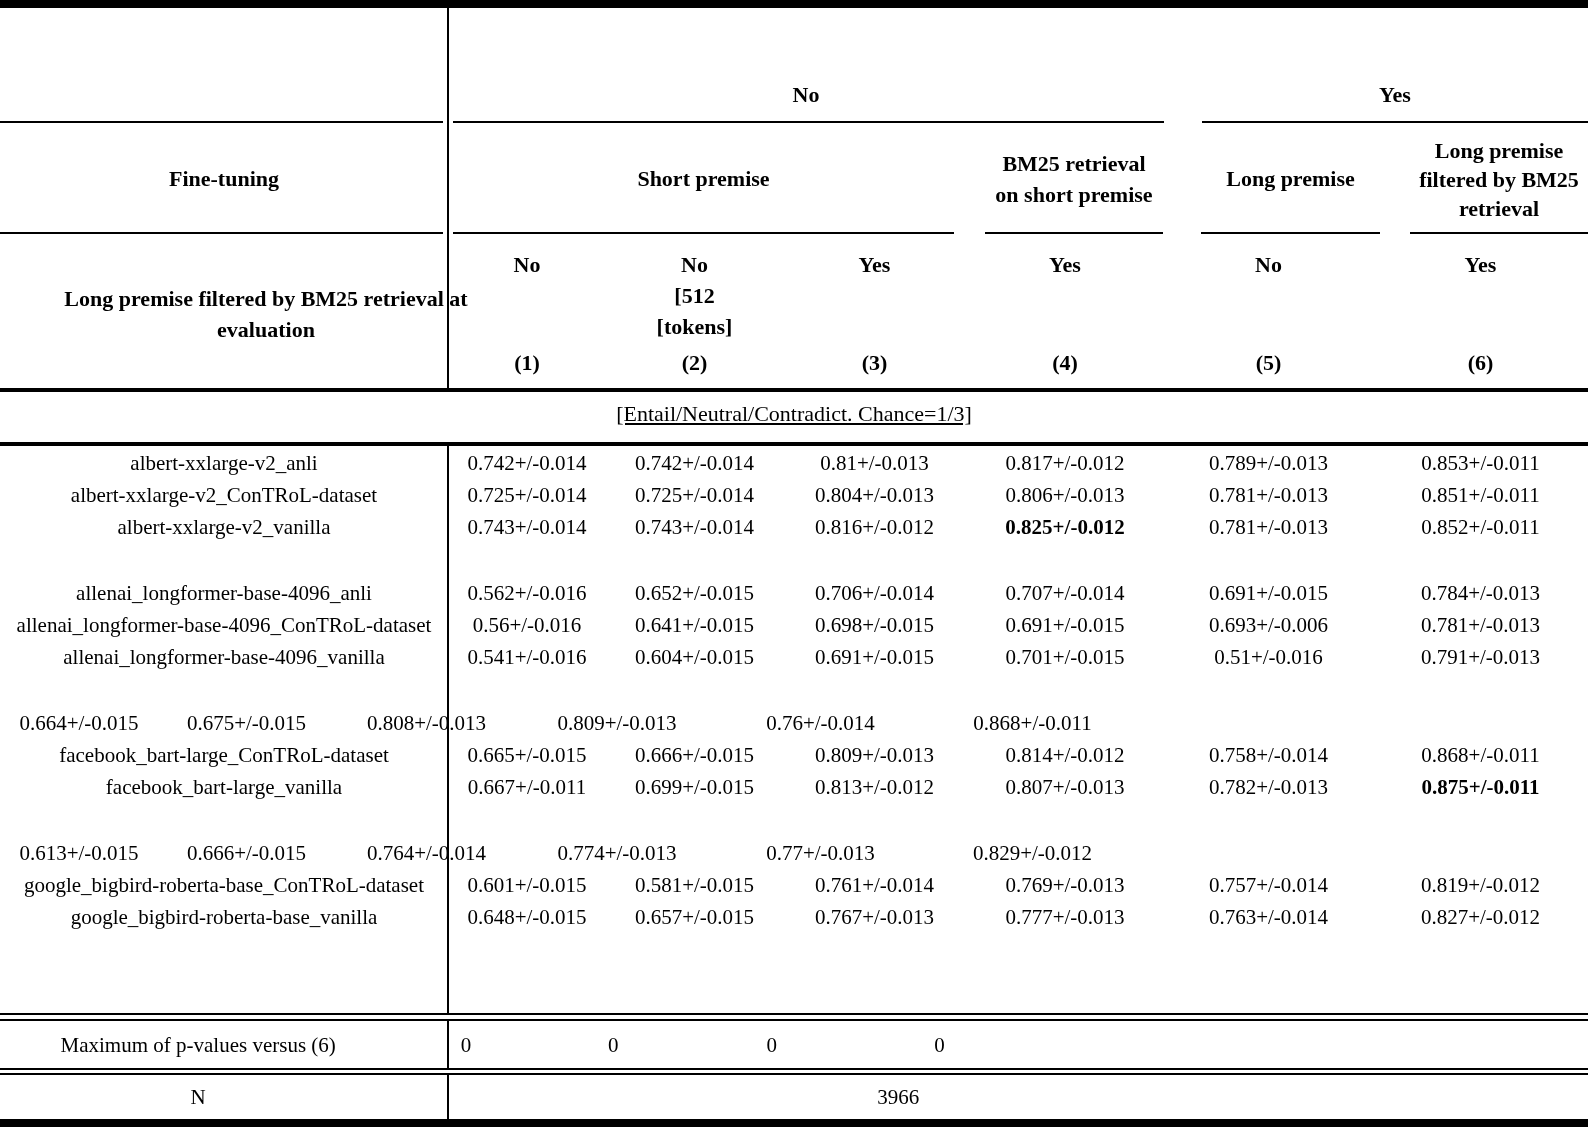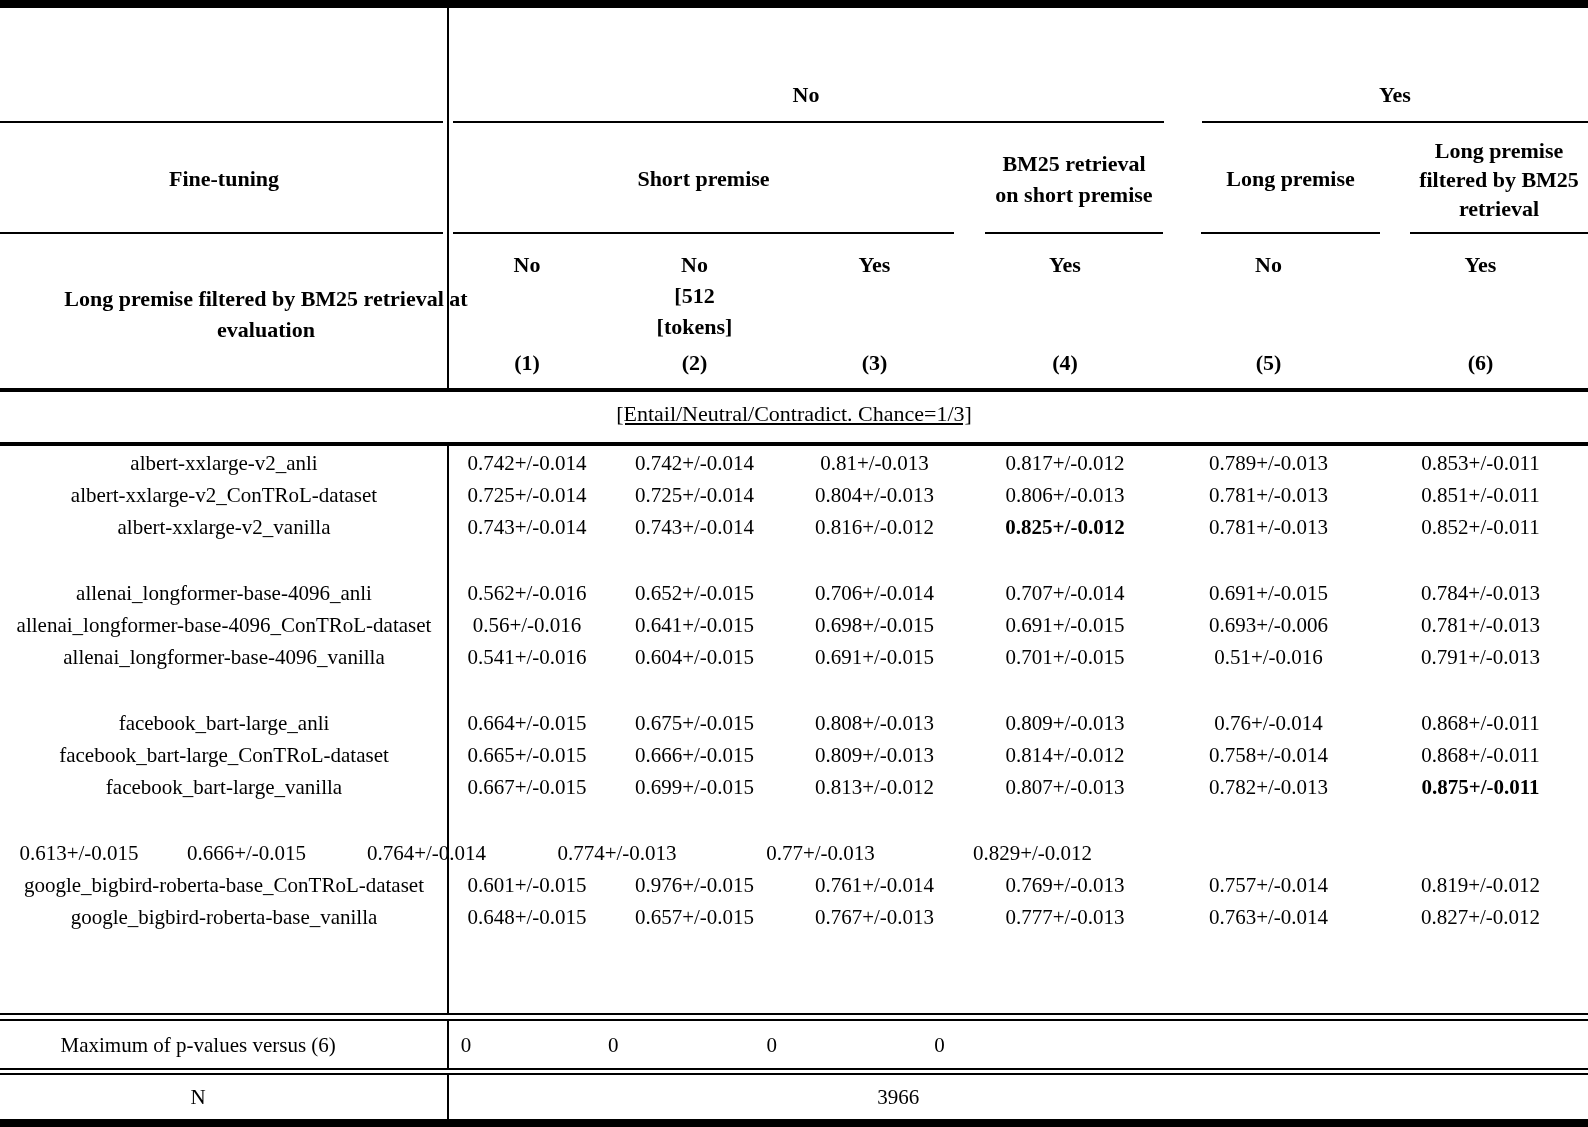--- a/index.html
+++ b/index.html
@@ -156,61 +156,60 @@
       <span class="c2">0.604+/-0.015</span>
       <span class="c3">0.691+/-0.015</span>
       <span class="c4">0.701+/-0.015</span>
       <span class="c5">0.51+/-0.016</span>
       <span class="c6">0.791+/-0.013</span>
     </div>
 
     <div class="gap"></div>
 
     <div class="drow">
-      <span class="c0">facebook_bart-large_anli</span>
       <span class="c1">0.664+/-0.015</span>
       <span class="c2">0.675+/-0.015</span>
       <span class="c3">0.808+/-0.013</span>
       <span class="c4">0.809+/-0.013</span>
       <span class="c5">0.76+/-0.014</span>
       <span class="c6">0.868+/-0.011</span>
     </div>
     <div class="drow">
       <span class="c0">facebook_bart-large_ConTRoL-dataset</span>
       <span class="c1">0.665+/-0.015</span>
       <span class="c2">0.666+/-0.015</span>
       <span class="c3">0.809+/-0.013</span>
       <span class="c4">0.814+/-0.012</span>
       <span class="c5">0.758+/-0.014</span>
       <span class="c6">0.868+/-0.011</span>
     </div>
     <div class="drow">
       <span class="c0">facebook_bart-large_vanilla</span>
-      <span class="c1">0.667+/-0.015</span>
+      <span class="c1">0.667+/-0.011</span>
       <span class="c2">0.699+/-0.015</span>
       <span class="c3">0.813+/-0.012</span>
       <span class="c4">0.807+/-0.013</span>
       <span class="c5">0.782+/-0.013</span>
       <span class="c6 b">0.875+/-0.011</span>
     </div>
 
     <div class="gap"></div>
 
     <div class="drow">
       <span class="c1">0.613+/-0.015</span>
       <span class="c2">0.666+/-0.015</span>
       <span class="c3">0.764+/-0.014</span>
       <span class="c4">0.774+/-0.013</span>
       <span class="c5">0.77+/-0.013</span>
       <span class="c6">0.829+/-0.012</span>
     </div>
     <div class="drow">
       <span class="c0">google_bigbird-roberta-base_ConTRoL-dataset</span>
       <span class="c1">0.601+/-0.015</span>
-      <span class="c2">0.976+/-0.015</span>
+      <span class="c2">0.581+/-0.015</span>
       <span class="c3">0.761+/-0.014</span>
       <span class="c4">0.769+/-0.013</span>
       <span class="c5">0.757+/-0.014</span>
       <span class="c6">0.819+/-0.012</span>
     </div>
     <div class="drow">
       <span class="c0">google_bigbird-roberta-base_vanilla</span>
       <span class="c1">0.648+/-0.015</span>
       <span class="c2">0.657+/-0.015</span>
       <span class="c3">0.767+/-0.013</span>

